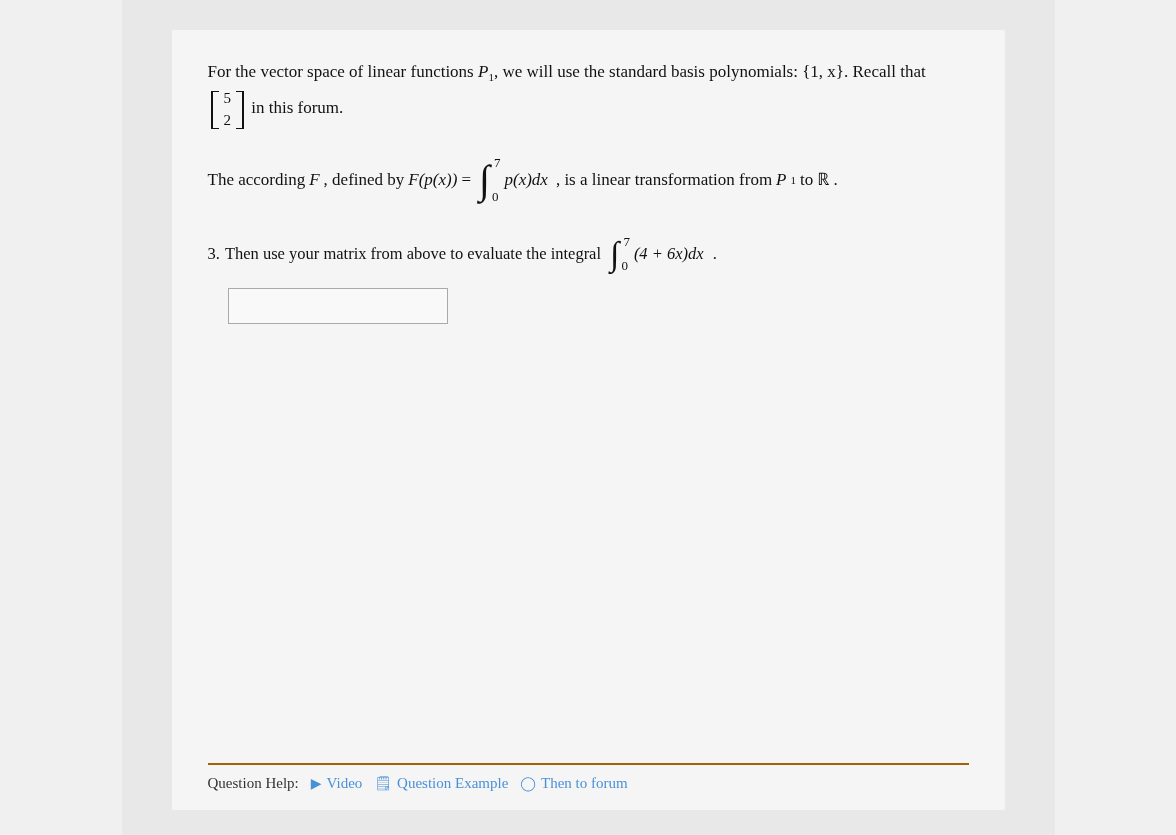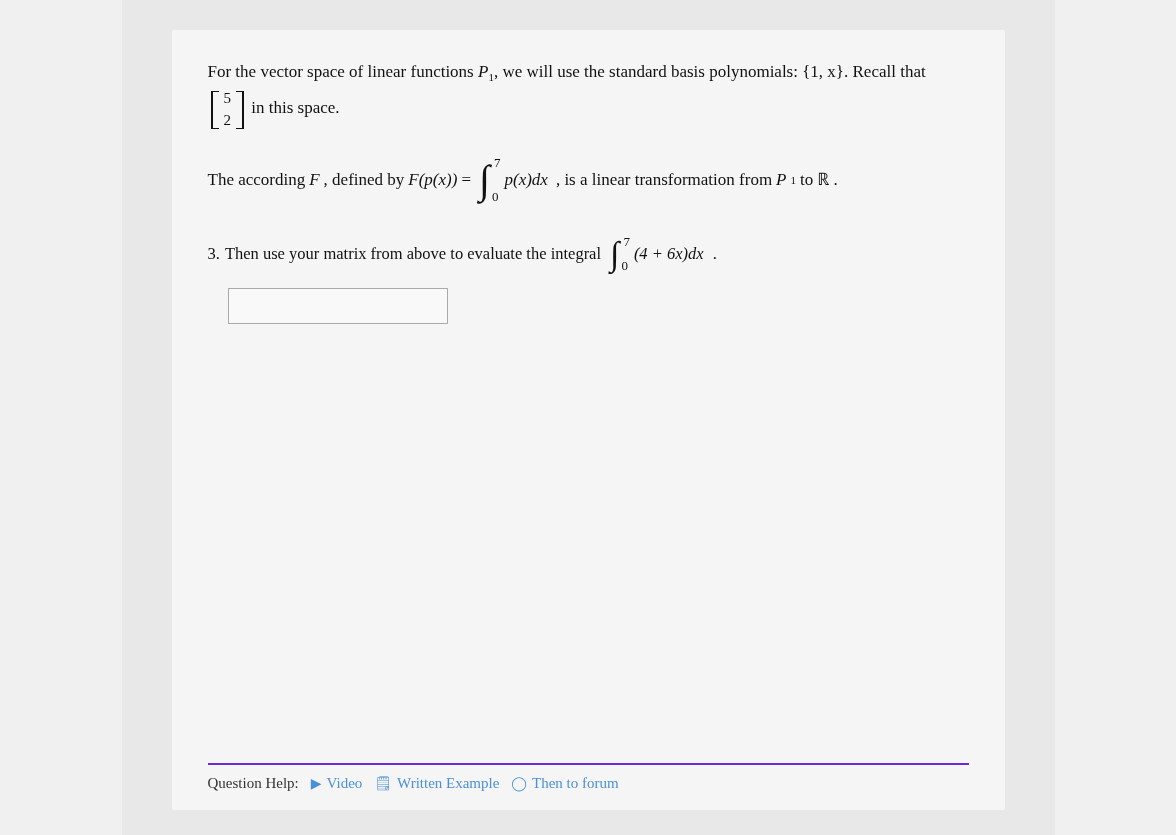--- a/index.html
+++ b/index.html
@@ -161,21 +161,21 @@
     .question-help {
       position: absolute;
       bottom: 18px;
       left: 36px;
       right: 36px;
       display: flex;
       align-items: center;
       gap: 12px;
       font-size: 15px;
       color: #333;
-      border-top: 2px solid #6d28d9;
+      border-top: 2px solid #a16207;
       padding-top: 10px;
     }
 
     .help-label {
       font-weight: normal;
       font-size: 15px;
     }
 
     .help-item {
       display: flex;
@@ -275,21 +275,21 @@
       <span class="math-italic">P</span><span class="math-sub">1</span><span>, we will use the standard basis polynomials: {1, x}. Recall that</span>
       <br>
       <span class="matrix-inline-small">
         <span class="matrix-inline-bracket-l"></span>
         <span class="matrix-inline-col">
           <span class="matrix-inline-val">5</span>
           <span class="matrix-inline-val">2</span>
         </span>
         <span class="matrix-inline-bracket-r"></span>
       </span>
-      <span>in this space.</span>
+      <span>in this forum.</span>
     </div>
 
     <div class="function-line">
       <span>The according </span>
       <span class="math-italic">F</span>
       <span>, defined by </span>
       <span class="math-italic">F(p(x))</span>
       <span> = </span>
 
       <span class="integral-expr">
@@ -333,21 +333,21 @@
     <div class="question-help">
       <span class="help-label">Question Help:</span>
 
       <span class="help-item">
         <span class="help-icon">▶</span>
         <span>Video</span>
       </span>
 
       <span class="help-item">
         <span class="help-icon">🗒</span>
-        <span>Written Example</span>
+        <span>Question Example</span>
       </span>
 
       <span class="help-item">
         <span class="help-icon">◯</span>
         <span>Then to forum</span>
       </span>
     </div>
 
   </div>
 </div>

